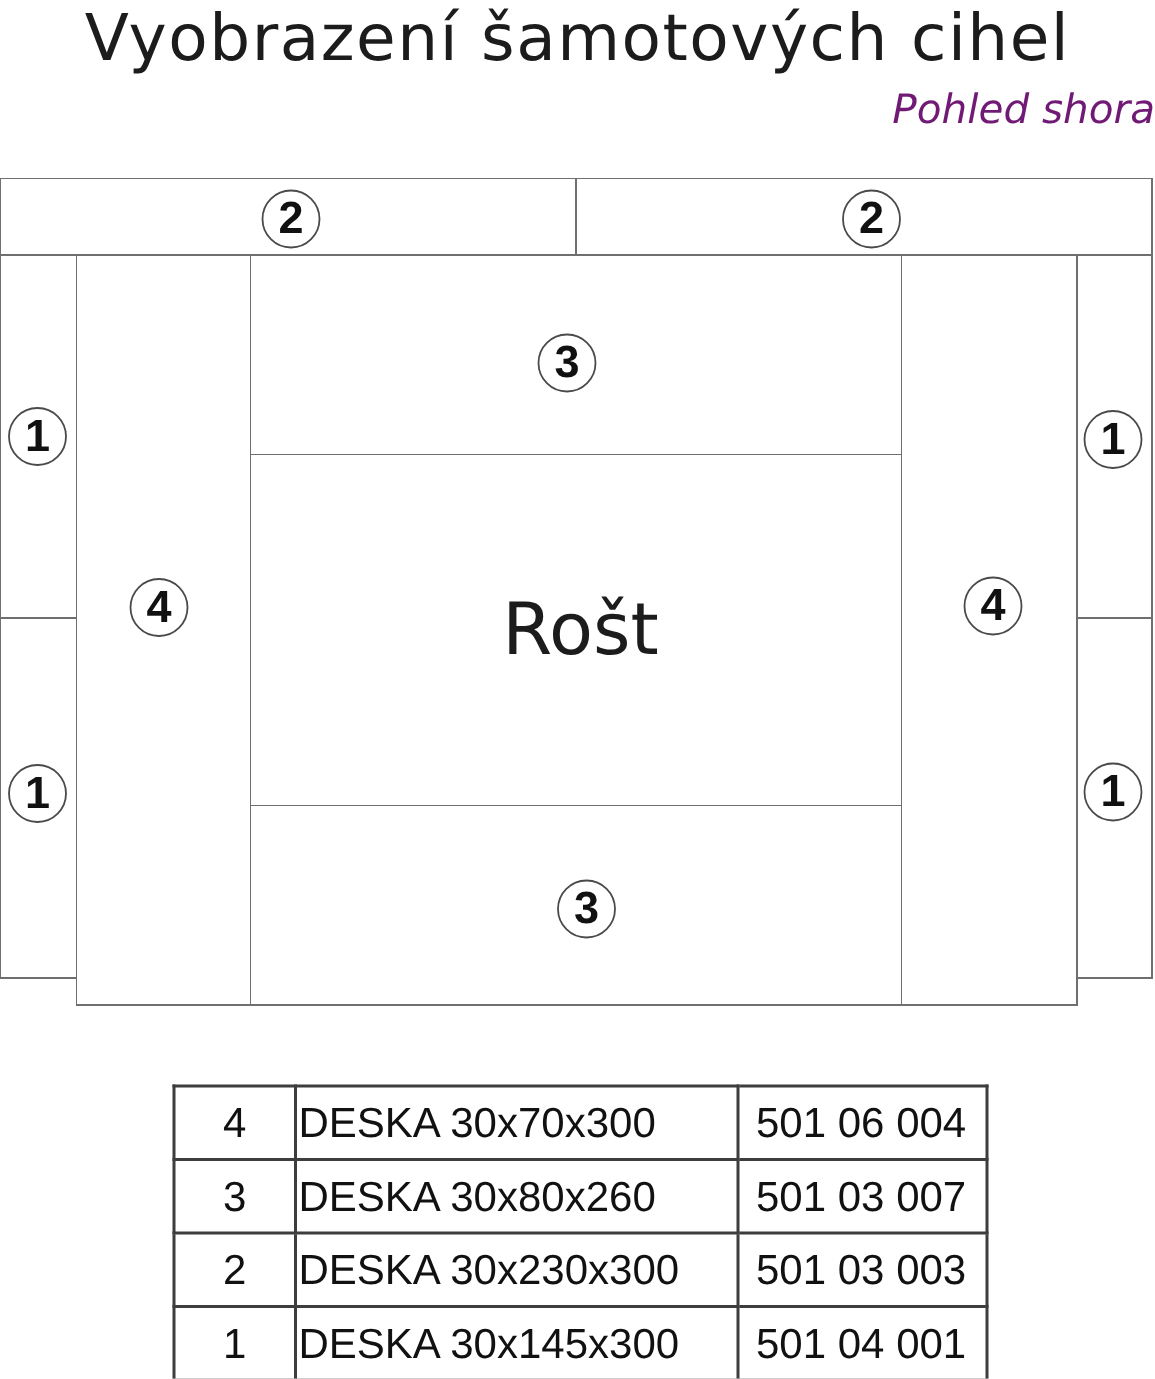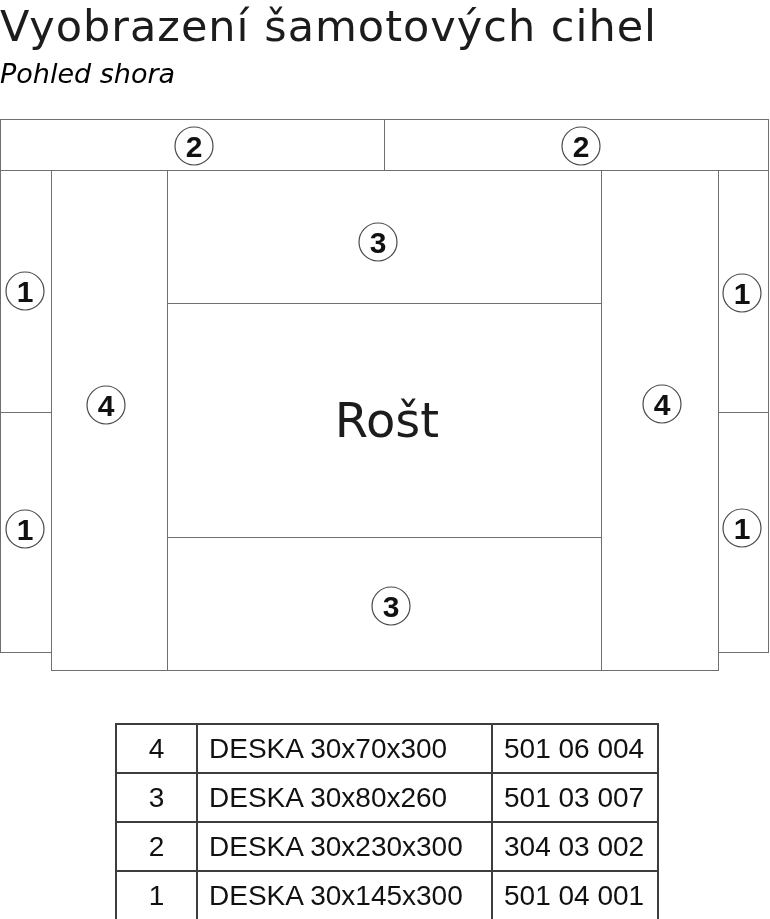--- a/index.html
+++ b/index.html
@@ -5,26 +5,26 @@
   html,body { margin:0; padding:0; }
   body {
     width:770px; height:919px; position:relative;
     background:#ffffff; overflow:hidden;
     font-family:"Liberation Sans", sans-serif; color:#1c1c1c;
   }
   .title {
     position:absolute; left:0; top:0; width:770px; height:54px;
     font-family:"DejaVu Sans", sans-serif;
     font-size:43px; line-height:52px; letter-spacing:1px;
-    white-space:nowrap; color:#1c1c1c;
+    text-align:center; white-space:nowrap; color:#1c1c1c;
   }
   .subtitle {
     position:absolute; left:0; top:57px; width:770px; height:34px;
     font-family:"DejaVu Sans", sans-serif; font-style:italic;
-    font-size:27px; line-height:34px; text-align:left; color:#000000;
+    font-size:27px; line-height:34px; text-align:right; color:#701a75;
   }
   svg.diagram { position:absolute; left:0; top:0; }
   svg .brick { fill:#ffffff; stroke:#6f6f6f; stroke-width:1; shape-rendering:crispEdges; }
   svg .badge-circle { fill:#ffffff; stroke:#4a4a4a; stroke-width:1.2; }
   svg .badge-num {
     font-family:"Liberation Sans", sans-serif; font-size:30px; font-weight:bold;
     fill:#111111; text-anchor:middle;
   }
   svg .grate-label {
     font-family:"DejaVu Sans", sans-serif; font-size:48px;
@@ -32,21 +32,21 @@
   }
   table.parts-table {
     position:absolute; left:115px; top:723px;
     border-collapse:collapse; table-layout:fixed;
     font-family:"Liberation Sans", sans-serif; font-size:28px; color:#111111;
   }
   table.parts-table td {
     border:2px solid #3d3d3d; height:45px; overflow:hidden; white-space:nowrap;
   }
   td.col-pos  { text-align:center; }
-  td.col-name { padding-left:11px; }
+  td.col-name { padding-left:1px; }
   td.col-code { padding-left:11px; }
 </style>
 </head>
 <body>
 
 <div class="title">Vyobrazení šamotových cihel</div>
 <div class="subtitle">Pohled shora</div>
 
 <svg class="diagram" width="770" height="700" viewBox="0 0 770 700" xmlns="http://www.w3.org/2000/svg">
 
@@ -119,21 +119,21 @@
       <td class="col-code">501 06 004</td>
     </tr>
     <tr>
       <td class="col-pos">3</td>
       <td class="col-name">DESKA 30x80x260</td>
       <td class="col-code">501 03 007</td>
     </tr>
     <tr>
       <td class="col-pos">2</td>
       <td class="col-name">DESKA 30x230x300</td>
-      <td class="col-code">304 03 002</td>
+      <td class="col-code">501 03 003</td>
     </tr>
     <tr>
       <td class="col-pos">1</td>
       <td class="col-name">DESKA 30x145x300</td>
       <td class="col-code">501 04 001</td>
     </tr>
   </tbody>
 </table>
 
 </body></html>

